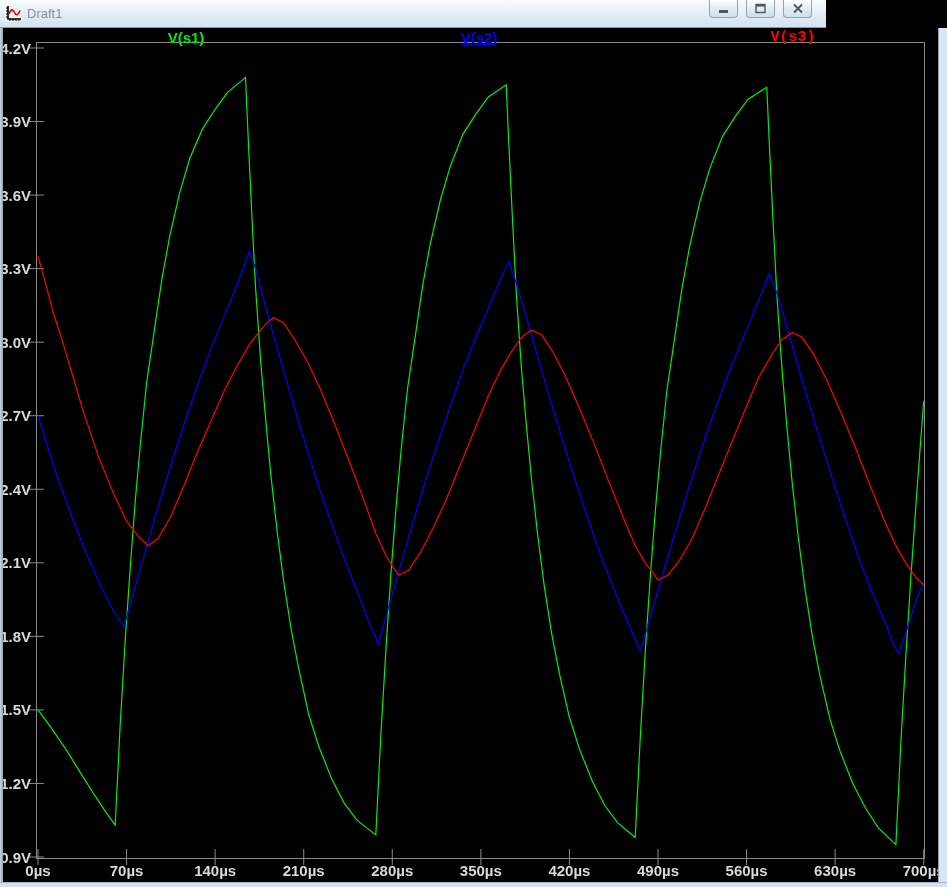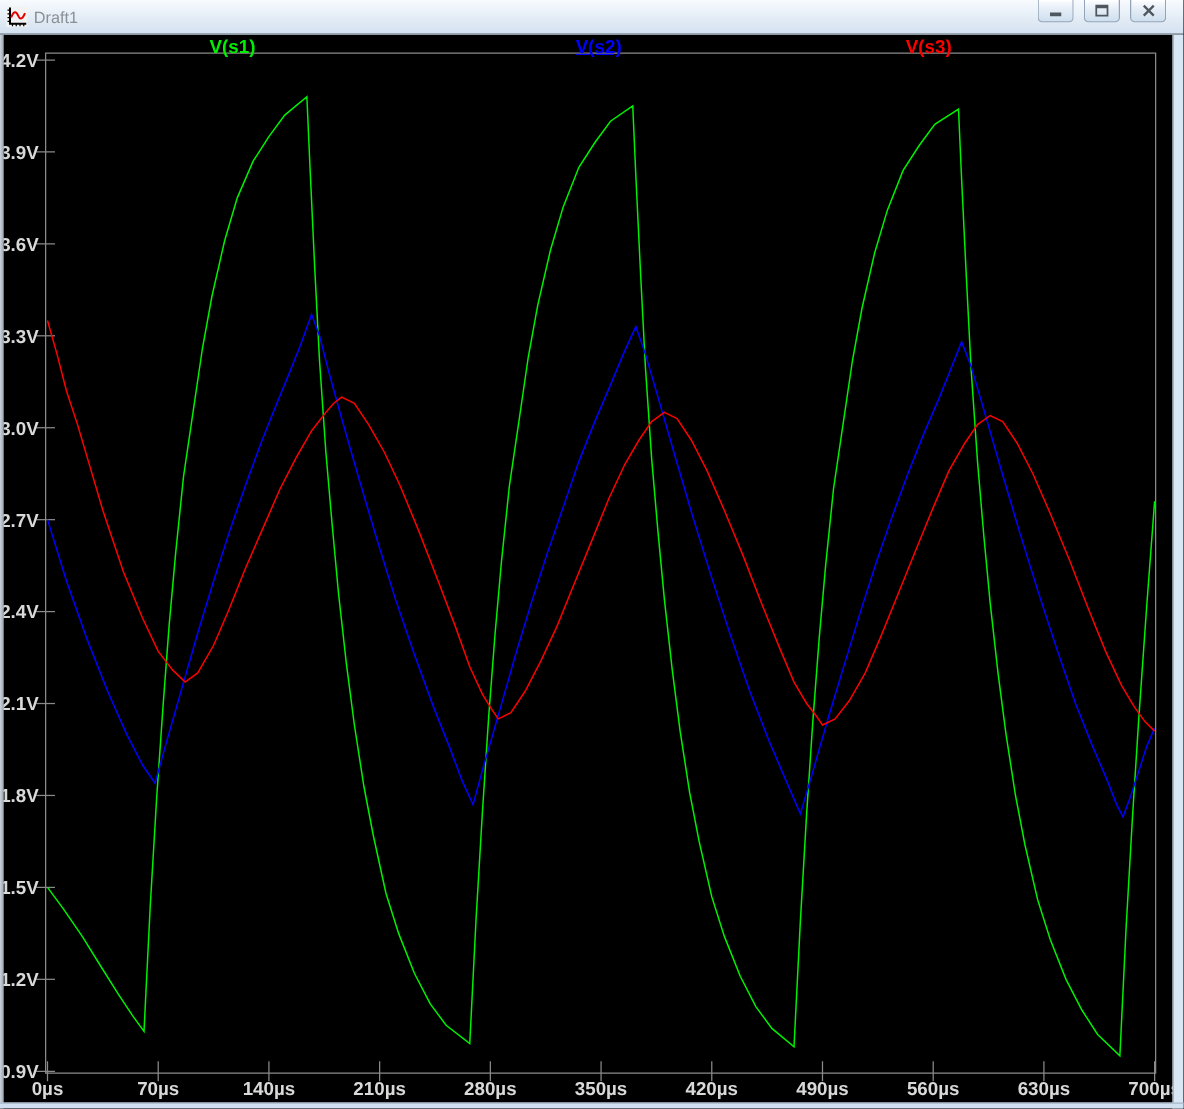--- a/index.html
+++ b/index.html
@@ -1,19 +1,19 @@
 <!DOCTYPE html>
 <html><head>
 <meta charset="utf-8">
 <style>
   html,body{margin:0;padding:0;background:#222;}
   .window{position:relative;width:947px;height:887px;background:#000;overflow:hidden;
           font-family:"Liberation Sans",sans-serif;}
   
-  .titlebar{position:absolute;left:0;top:0;width:947px;height:27px;
+  .titlebar{position:absolute;left:0;top:0;width:826px;height:27px;
             background:linear-gradient(#f8fbfe,#e3ecf6 55%,#d3e1f0);
             border-bottom:1px solid #8e99a6;}
   .app-icon{position:absolute;left:5px;top:5px;width:17px;height:17px;}
   .win-title{position:absolute;left:27px;top:6px;font-size:13px;color:#8a8f95;}
   .winbtns{position:absolute;top:0;right:14px;display:flex;gap:8px;}
   .winbtn{width:29px;height:18px;border:1px solid #93a4b6;border-top:none;
           border-radius:0 0 4px 4px;
           background:linear-gradient(#fdfeff,#e4edf6 45%,#cfdfee);
           box-shadow:inset 0 1px 0 #fff;display:flex;align-items:center;justify-content:center;
           padding:0;cursor:pointer;}
@@ -61,21 +61,21 @@
         <svg width="12" height="11">
             <path d="M2,1.5 L10,9.5 M10,1.5 L2,9.5" stroke="#4e565e" stroke-width="1.8"></path>
           </svg>
       </button>
     </div>
   </div>
 
   <div class="plot-wrap">
     <span class="legend-label" style="left: 186px; color: rgb(0, 240, 0);">V(s1)</span>
     <span class="legend-label" style="left: 479px; color: rgb(0, 0, 255); text-decoration: underline;">V(s2)</span>
-    <span class="legend-label" style="left: 743px; color: rgb(255, 0, 0);">V(s3)</span>
+    <span class="legend-label" style="left: 793px; color: rgb(255, 0, 0); font-family: Liberation Mono, monospace;">V(s3)</span>
     <svg id="plot-svg" width="947" height="855">
         <rect x="36.5" y="14.5" width="888" height="816" fill="none" stroke="#8a8a8a"></rect>
         <line x1="29" y1="20" x2="44" y2="20" stroke="#8a8a8a"></line>
         <text x="31" y="25.5" text-anchor="end" fill="#d9d9d9">4.2V</text>
         <line x1="29" y1="93.5454545454546" x2="44" y2="93.5454545454546" stroke="#8a8a8a"></line>
         <text x="31" y="99.0454545454546" text-anchor="end" fill="#d9d9d9">3.9V</text>
         <line x1="29" y1="167.0909090909091" x2="44" y2="167.0909090909091" stroke="#8a8a8a"></line>
         <text x="31" y="172.5909090909091" text-anchor="end" fill="#d9d9d9">3.6V</text>
         <line x1="29" y1="240.6363636363637" x2="44" y2="240.6363636363637" stroke="#8a8a8a"></line>
         <text x="31" y="246.1363636363637" text-anchor="end" fill="#d9d9d9">3.3V</text>

